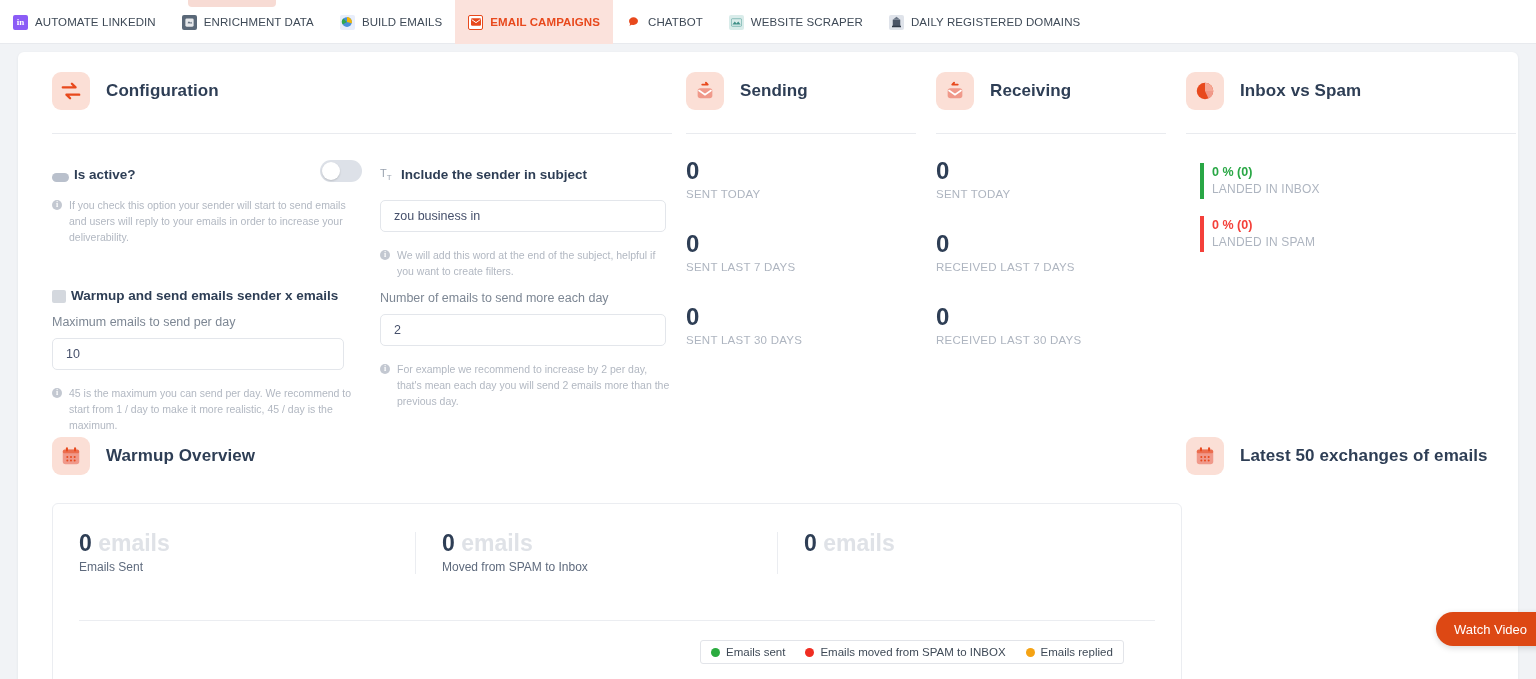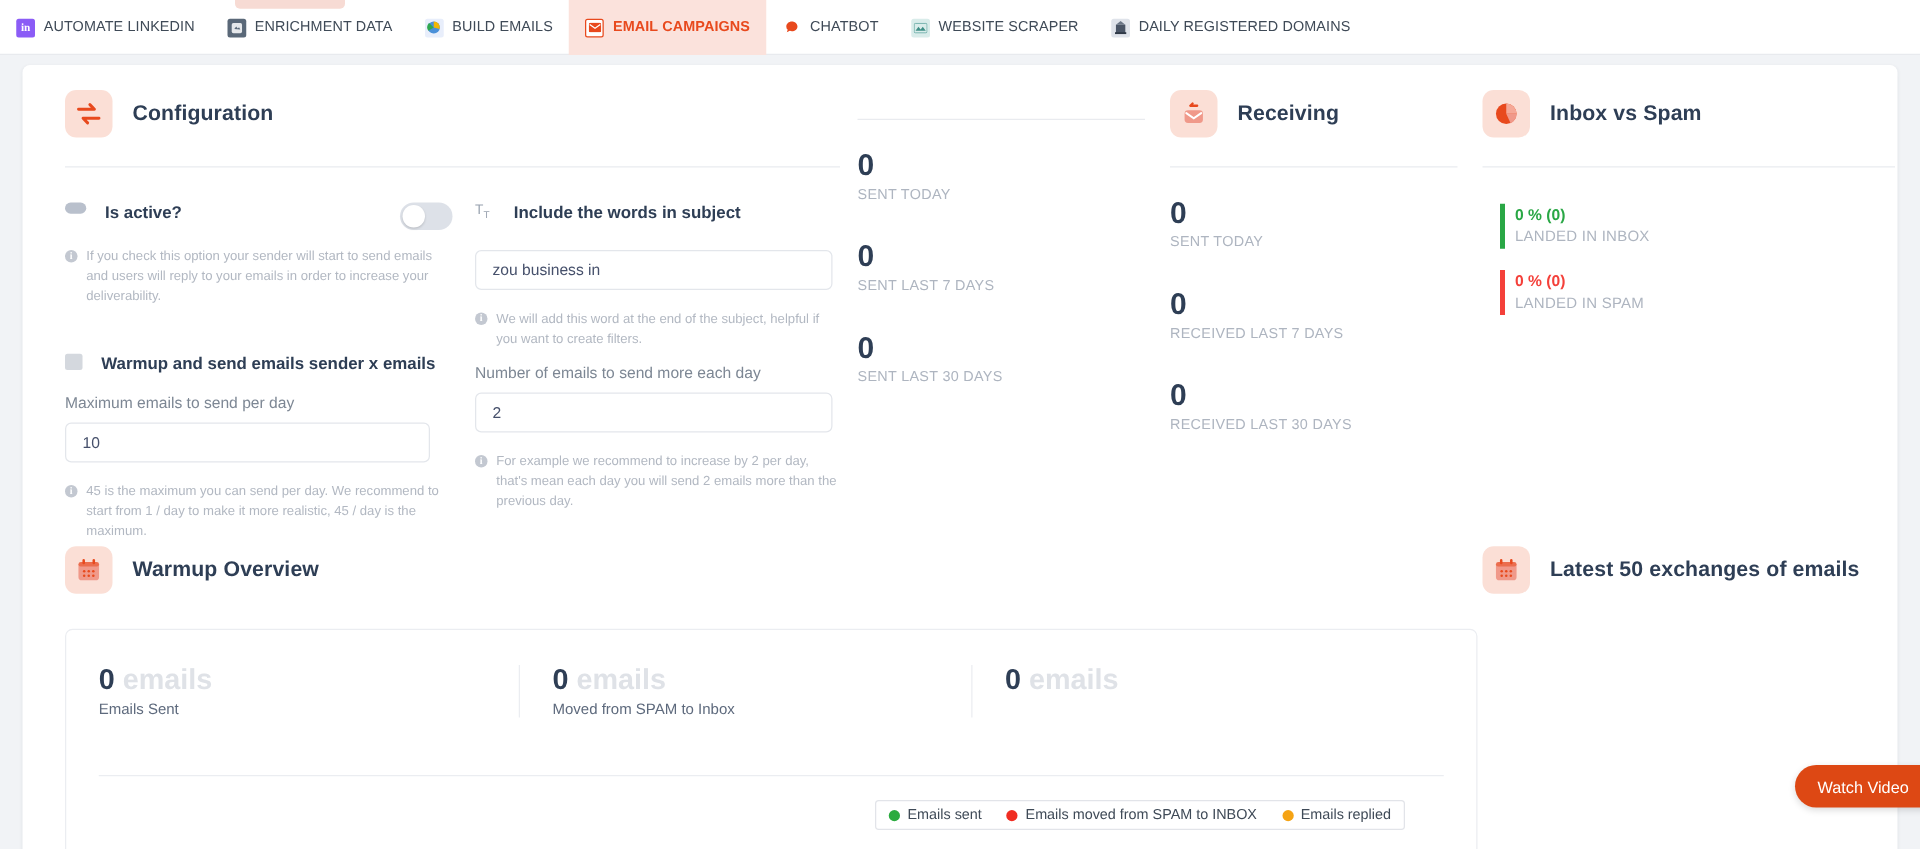--- a/index.html
+++ b/index.html
@@ -72,21 +72,21 @@
   }
   .hr { height: 1px; background: #e9ebef; }
 
   
   #config-block { position: absolute; left: 34px; top: 20px; width: 620px; }
   #config-block .hr { margin-top: 23px; }
   .cfg-cols { display: flex; gap: 0; margin-top: 28px; }
   .cfg-col { width: 310px; }
   .cfg-col.right { padding-left: 18px; }
 
-  .field-head { display: flex; align-items: flex-start; gap: 15px; height: 20px; }
+  .field-head { display: flex; align-items: flex-end; gap: 5px; height: 20px; }
   .field-label {
     font-size: 13.5px; font-weight: 700; color: #2e3e55;
   }
   .pill-icon {
     width: 17px; height: 9px; border-radius: 5px; background: #b9c0cc;
     flex: 0 0 auto;
   }
   .sq-icon {
     width: 14px; height: 13px; background: #d4d8de; border-radius: 2px;
     flex: 0 0 auto;
@@ -308,39 +308,49 @@
         <div class="hint">
           <span class="i">i</span>
           <span>45 is the maximum you can send per day. We recommend to start from 1 / day to make it more realistic, 45 / day is the maximum.</span>
         </div>
       </div>
 
       <div class="cfg-col right">
 
         <div class="field-head">
           <span class="tt-icon">T<sub style="font-size:8px">T</sub></span>
-          <span class="field-label">Include the words in subject</span>
+          <span class="field-label">Include the sender in subject</span>
         </div>
         <input class="text-input" type="text" style="margin-top: 18px;" value="zou business in">
         <div class="hint">
           <span class="i">i</span>
           <span>We will add this word at the end of the subject, helpful if you want to create filters.</span>
         </div>
 
         <div class="sub-label">Number of emails to send more each day</div>
         <input class="text-input" type="text" value="2" style="">
         <div class="hint">
           <span class="i">i</span>
           <span>For example we recommend to increase by 2 per day, that's mean each day you will send 2 emails more than the previous day.</span>
         </div>
       </div>
     </div>
   </div>
 
   <div class="stat-block" id="sending-block">
+    <div class="sec-head">
+      <span class="sec-icon">
+        <svg width="22" height="22" viewBox="0 0 24 24" aria-hidden="true">
+          <path d="M9 5h6l-2-2" fill="none" stroke="#e8491d" stroke-width="2" stroke-linecap="round" stroke-linejoin="round"></path>
+          <rect x="4" y="9" width="16" height="11" rx="3" fill="#f0998a"></rect>
+          <path d="M5.5 11.5L12 16l6.5-4.5" fill="none" stroke="#ffffff" stroke-width="1.8" stroke-linecap="round"></path>
+        </svg>
+      </span>
+      <span class="sec-title">Sending</span>
+    </div>
     <div class="hr"></div>
 
     <div class="stat-item">
       <div class="stat-num">0</div>
       <div class="stat-cap">SENT TODAY</div>
     </div>
     <div class="stat-item" style="margin-top:30px">
       <div class="stat-num">0</div>
       <div class="stat-cap">SENT LAST 7 DAYS</div>
     </div>

